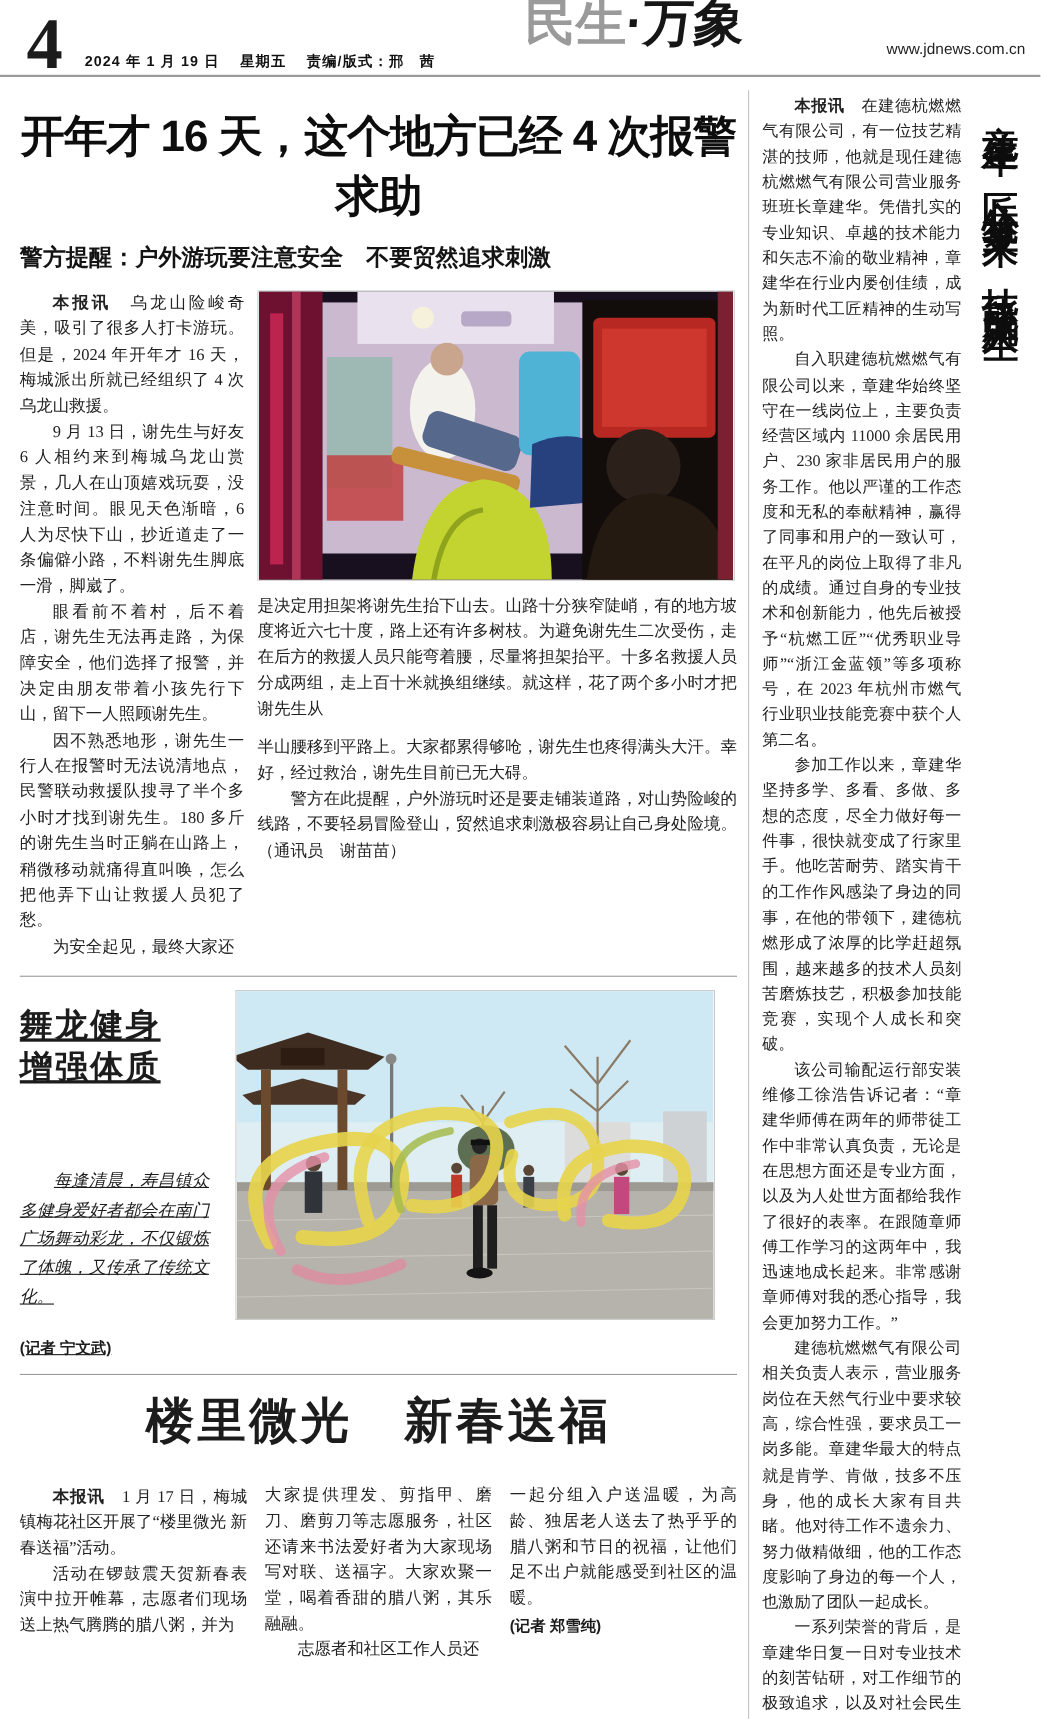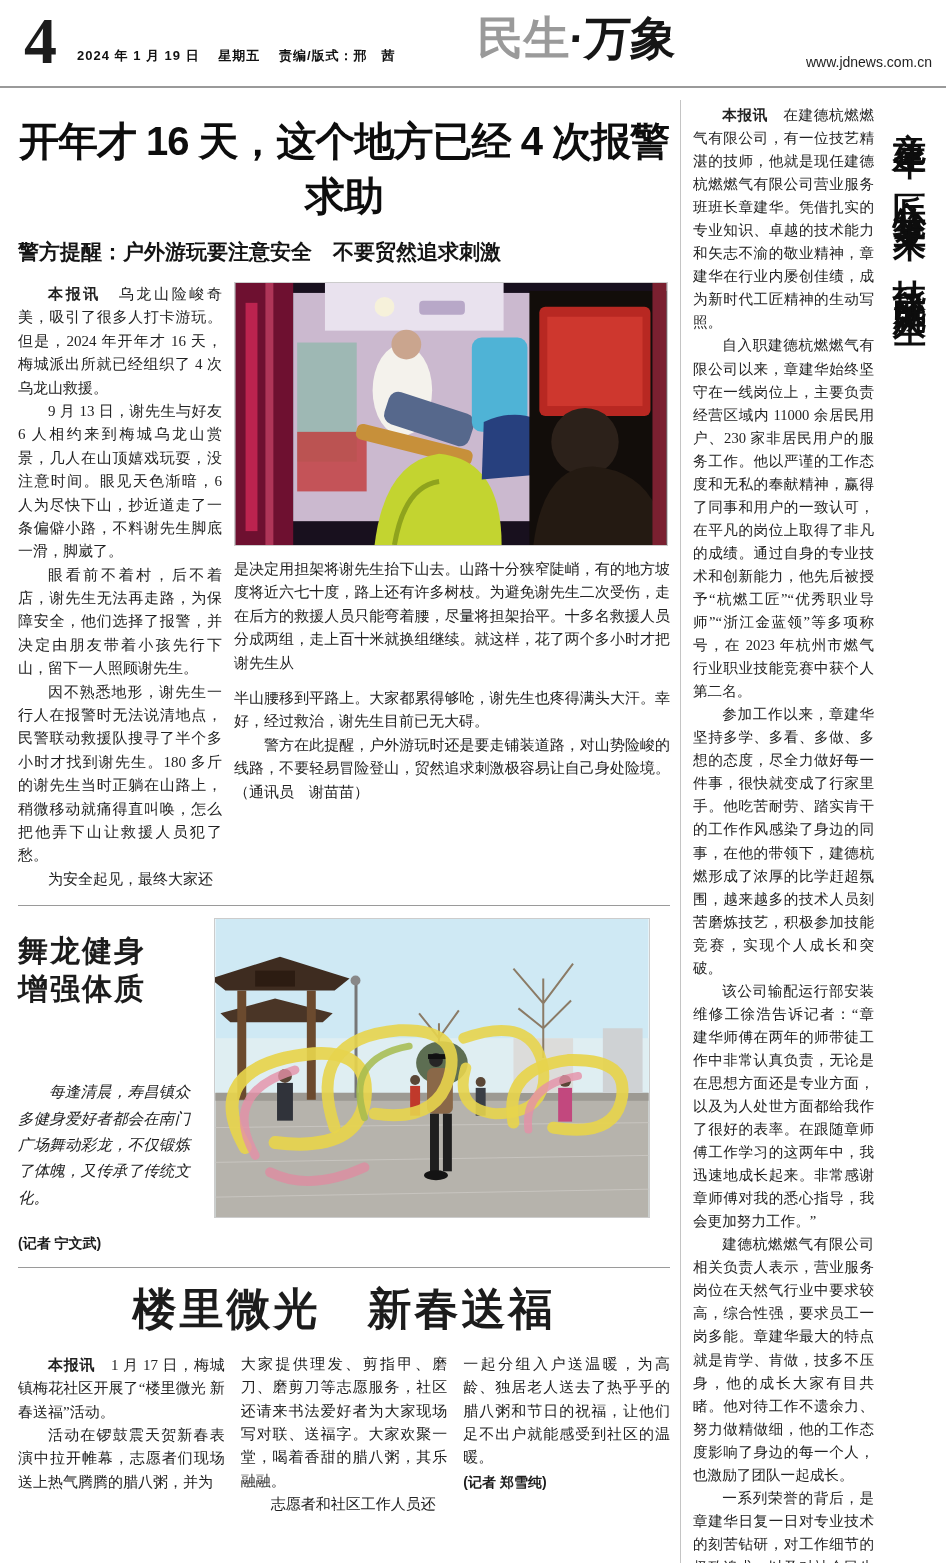--- a/index.html
+++ b/index.html
@@ -3,21 +3,21 @@
 <meta charset="utf-8">
 <style>
   * { box-sizing: border-box; margin: 0; padding: 0; }
   html,body { background:#ffffff; }
   body {
     width: 946px; height: 1563px; overflow: hidden;
     font-family: "Liberation Serif", serif;
     color: #1c1c1c; position: relative;
   }
   
-  .masthead { position: relative; height: 88px; padding: 10px 14px 0 24px; border-bottom: 2px solid #9a9a9a; }
+  .masthead { position: relative; height: 70px; padding: 10px 14px 0 24px; border-bottom: 2px solid #9a9a9a; }
   .page-num { font-family: "Liberation Serif", serif; font-weight: bold; font-size: 66px; line-height: .95; display:inline-block; vertical-align: bottom; }
   .dateline { display:inline-block; vertical-align: bottom; margin: 0 0 8px 16px; font-family:"Liberation Sans",sans-serif; font-weight:bold; font-size:13px; color:#111; letter-spacing:1px; }
   .dateline span { margin-right: 14px; }
   .section-title { position:absolute; left: 61%; bottom: 16px; transform: translateX(-50%); white-space: nowrap; font-family:"Liberation Sans",sans-serif; font-weight: 900; font-size: 46px; }
   .section-title .gray { color:#9a9a9a; }
   .section-title .blk { color:#161616; display:inline-block; transform: skewX(-4deg); }
   .site-url { position:absolute; right: 14px; bottom: 16px; font-family:"Liberation Sans",sans-serif; font-size: 14px; color:#222; }
   
   .main-wrap { display:flex; padding: 0 10px 0 18px; }
   .left-region { width: 652px; }
@@ -29,29 +29,29 @@
   .story { display:flex; gap:12px; }
   .story .c1 { width:204px; }
   .story .rightpart { width:436px; display:flex; flex-direction:column; }
   .photo { display:block; border:1px solid #ccc; }
   .cols23 { display:flex; gap:12px; margin-top:12px;flex-direction:column; }
   .cols23 > div { flex:1; }
   p.art { font-size:15px; line-height:1.56; text-align:justify; text-indent:2em; color:#222; }
   p.art b { font-family:"Liberation Sans",sans-serif; }
   
   .rule { border-top:1px solid #9a9a9a; margin-top:14px; }
-  .dragon { display:flex; gap:24px; padding-top:12px; }
+  .dragon { display:flex; gap:24px; padding-top:12px;text-decoration:underline; }
   .dragon .txt { width:172px; padding-top:14px; }
   .dragon h2 { font-family:"Liberation Sans",sans-serif; font-weight:900; font-size:30px; line-height:1.25; letter-spacing:2px; }
   .dragon .body { margin-top:72px; font-style:italic; font-size:15.5px; line-height:1.7; text-align:justify; text-indent:2em; }
   .dragon .byline { margin-top:24px; font-family:"Liberation Sans",sans-serif; font-weight:bold; font-size:14px; }
   
   .louli { padding-top:12px; }
   .louli h2 { font-family:"Liberation Sans",sans-serif; font-weight:900; font-size:44px; text-align:center; letter-spacing:3px; }
-  .louli .cols { display:flex; gap:16px; margin-top:14px; }
+  .louli .cols { display:flex; gap:16px; margin-top:28px; }
   .louli .cols > div { flex:1; }
   .byline-r { text-align:left; font-family:"Liberation Sans",sans-serif; font-weight:bold; font-size:14px; margin-top:4px; }
   
   .right-flex { display:flex; }
   .right-text { flex:1; padding:16px 8px 0 2px; }
   .right-text p.art { font-size:14.6px; line-height:1.58; }
   .vert-col { width:54px; padding-top:18px; display:flex; flex-direction:column; align-items:center; gap:44px; }
   .vert-txt { writing-mode:vertical-rl; text-orientation:upright; font-family:"Liberation Sans",sans-serif; font-weight:900; font-size:33px; letter-spacing:7px; color:#0d0d0d; }
 </style>
 </head>

